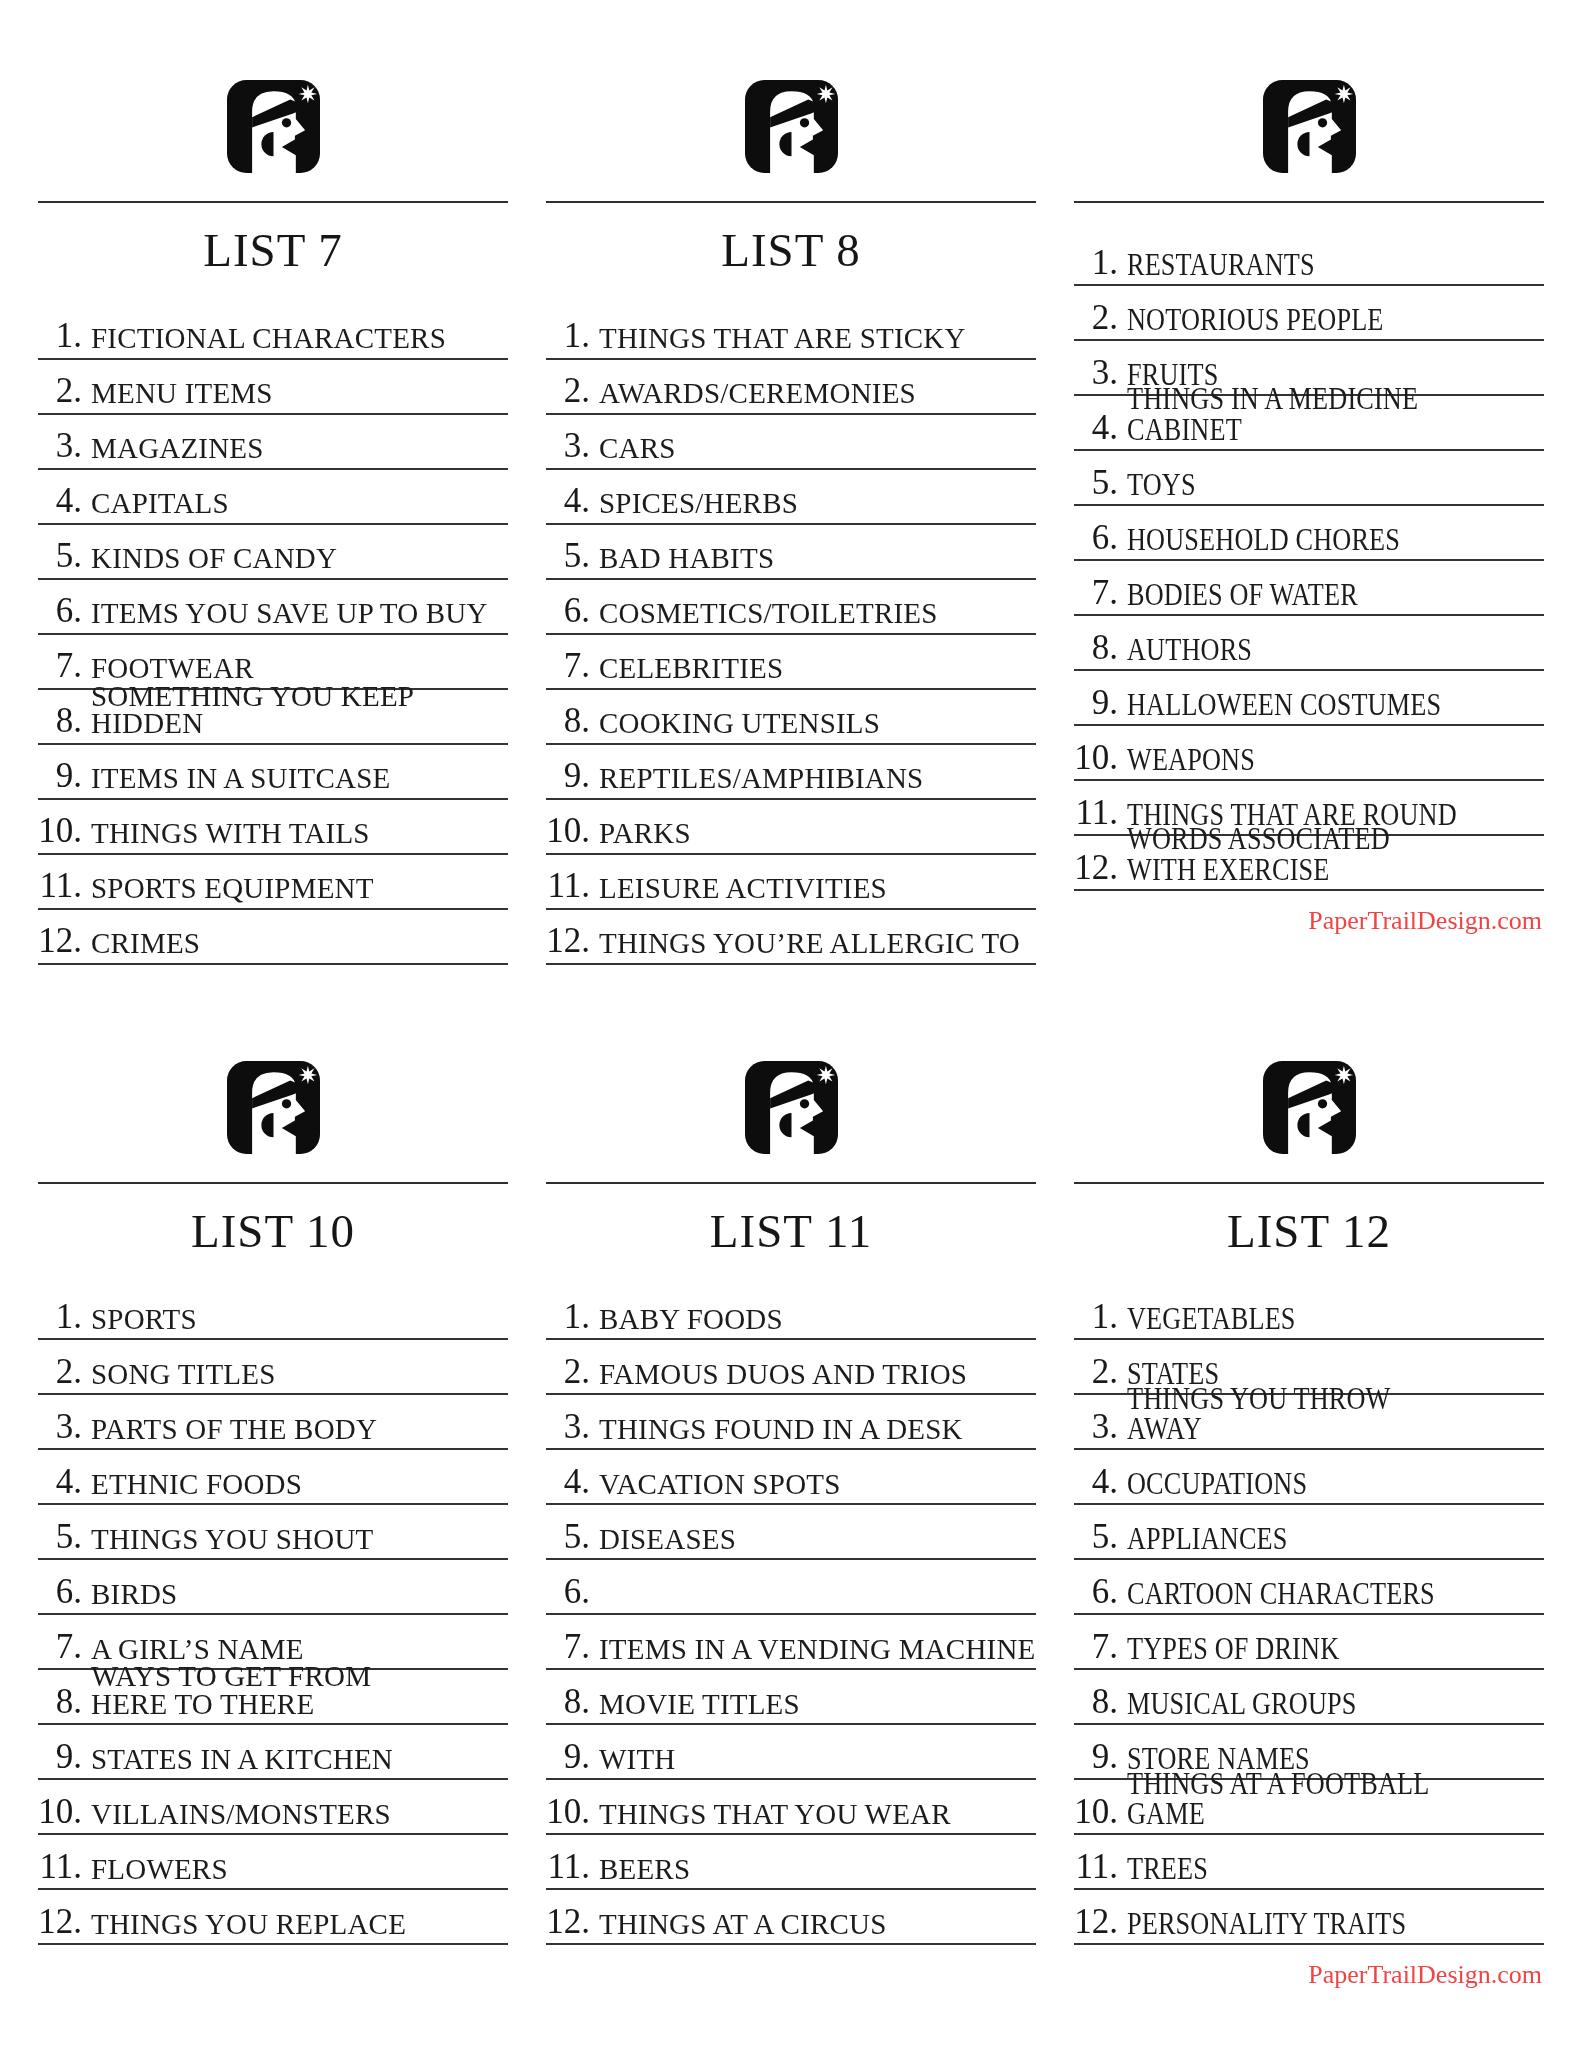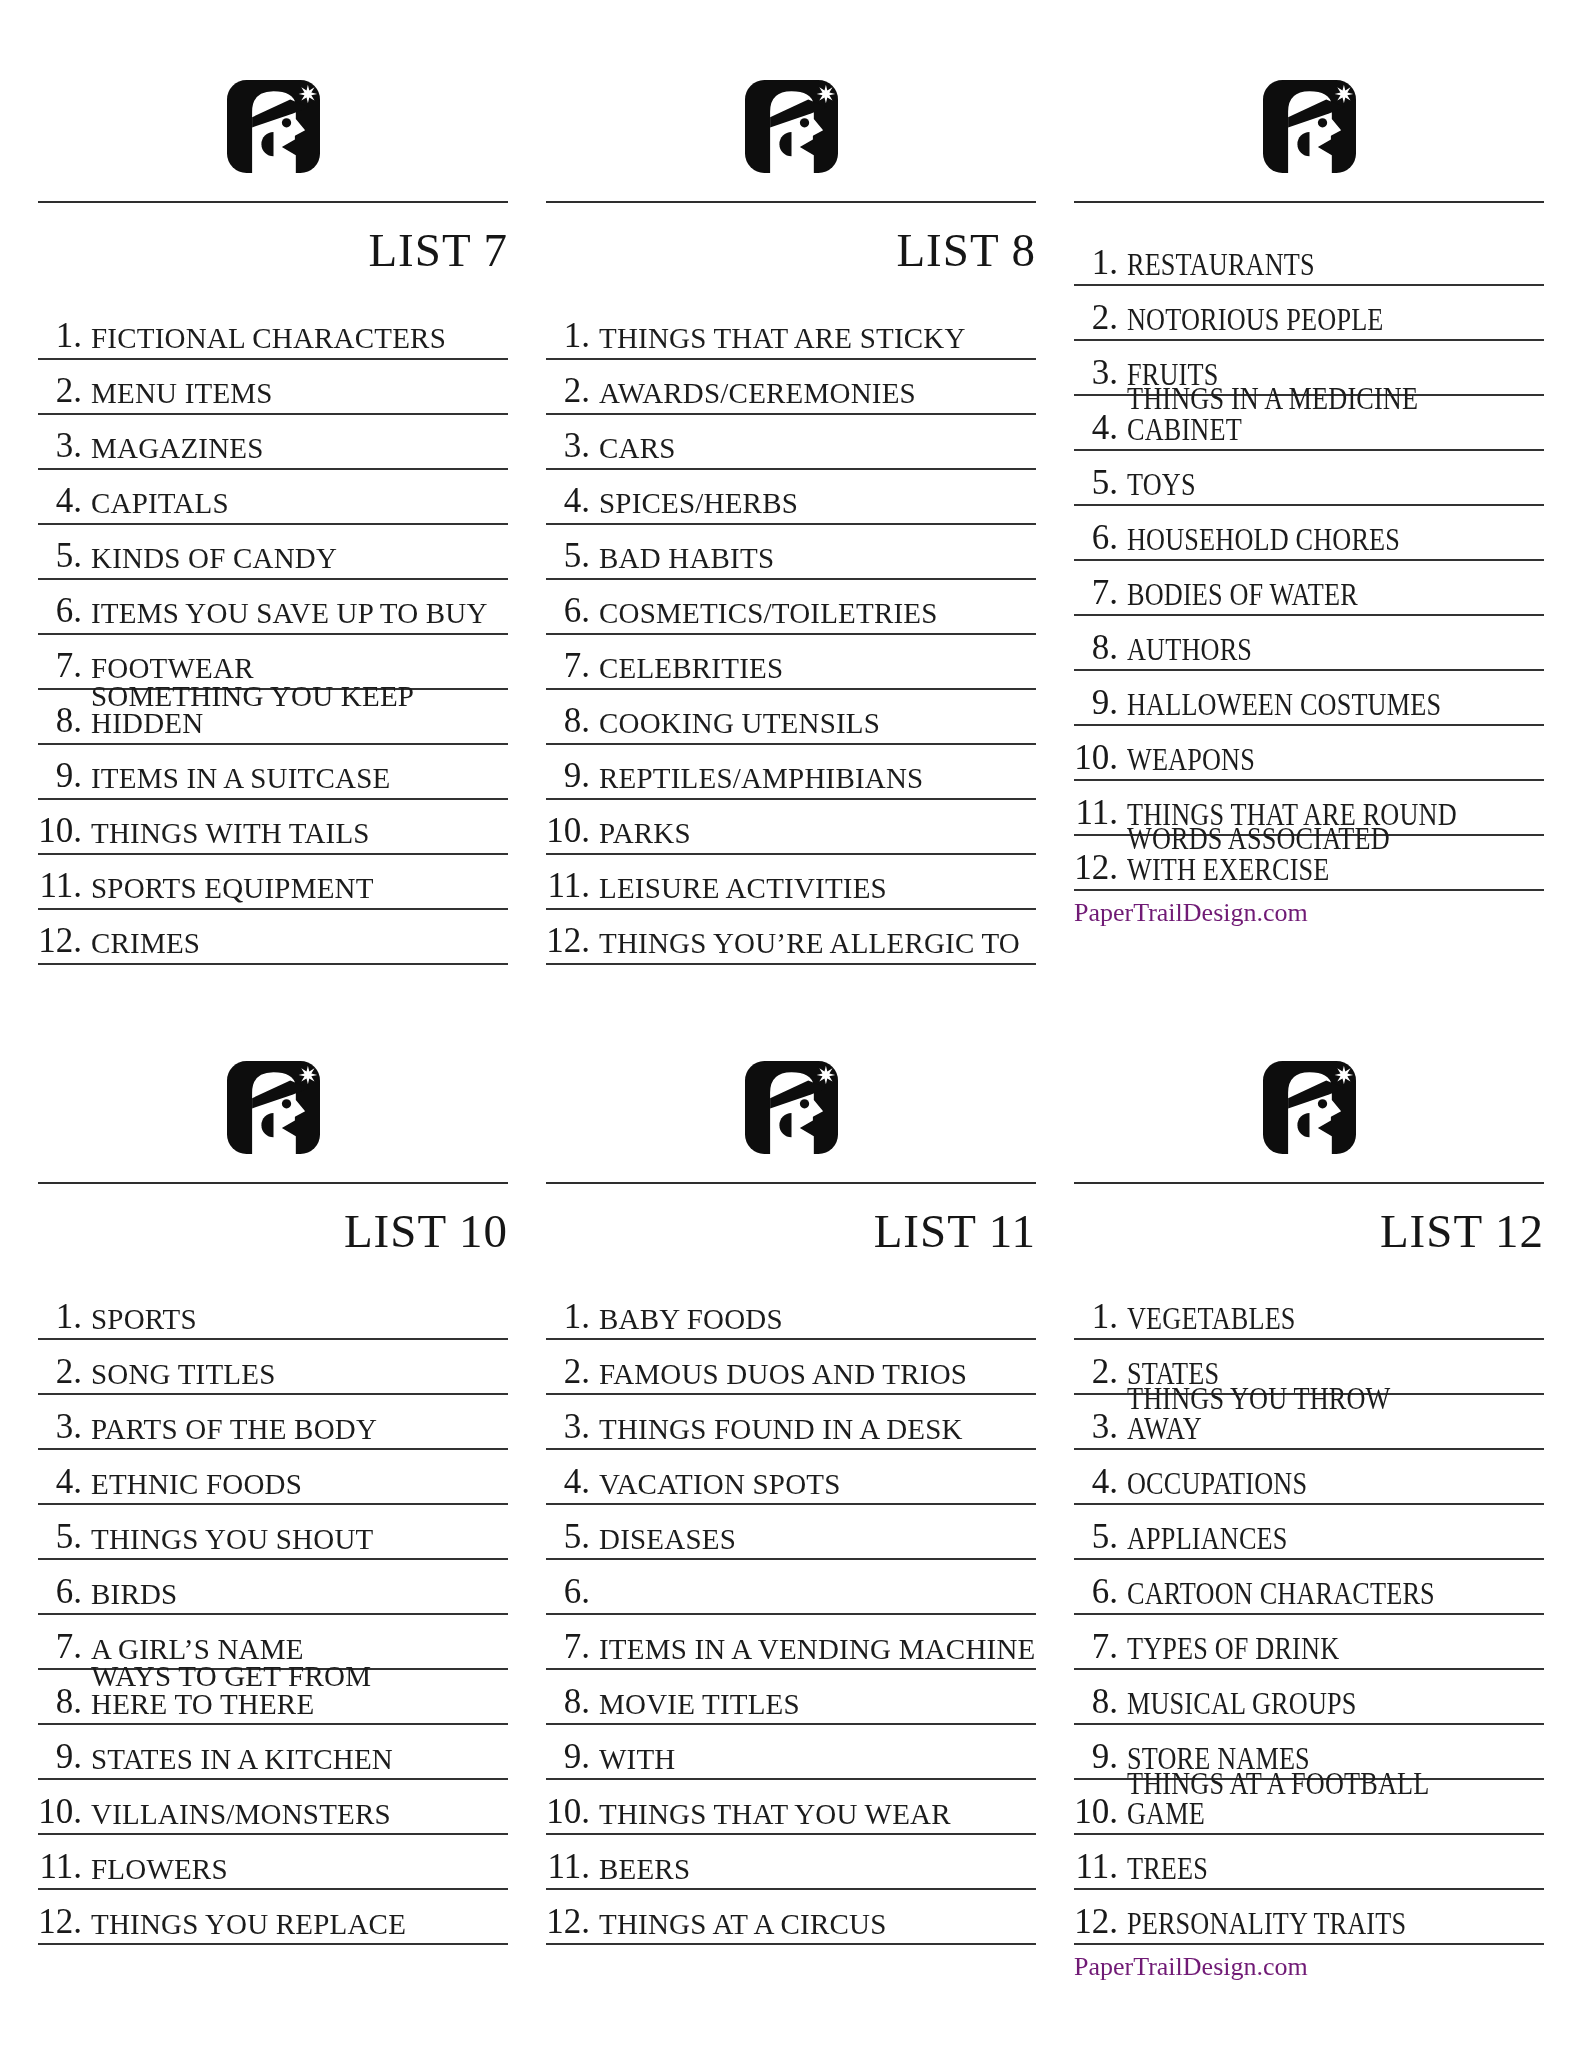--- a/index.html
+++ b/index.html
@@ -21,21 +21,21 @@
     align-items:start;
   }
   .row + .row{margin-top:96px;}
   .brand{display:flex;justify-content:center;height:93px;}
   .brand svg{width:93px;height:93px;display:block;}
   .ink{fill:#0d0d0d;}
   .paper{fill:#ffffff;}
   .rule{border-top:2px solid #2e2e2e;margin-top:28px;height:0;}
   .title{
     margin:22px 0 0 0;
-    text-align:right;
+    text-align:center;
     font-size:47px;
     font-weight:normal;
     line-height:1.1;
     letter-spacing:1px;
     color:#161616;
   }
   .items{margin-top:28px;}
   .item{
     box-sizing:border-box;
     height:55px;
@@ -59,24 +59,25 @@
     letter-spacing:0.2px;
     white-space:pre-line;
     color:#1c1c1c;
   }
   .condensed .label{
     font-size:32px;
     transform:scaleX(0.82);
     transform-origin:left bottom;
   }
   .credit{
+    text-align:right;
     font-size:26px;
-    margin-top:7px;
+    margin-top:15px;
     padding-right:2px;
-    color:#701a75;
+    color:#ef4444;
   }
 </style>
 </head>
 <body>
 
 <svg width="0" height="0" style="position:absolute">
   <defs>
     <g id="ptd-logo">
       <rect class="ink" x="0" y="0" width="100" height="100" rx="21"></rect>
       <path class="paper" d="M27,100 V34 Q27,12 50,12 Q71,12 74,26 V42 L84,54 L73,60 V64 L59,72 L74,81 V100 Z"></path>

